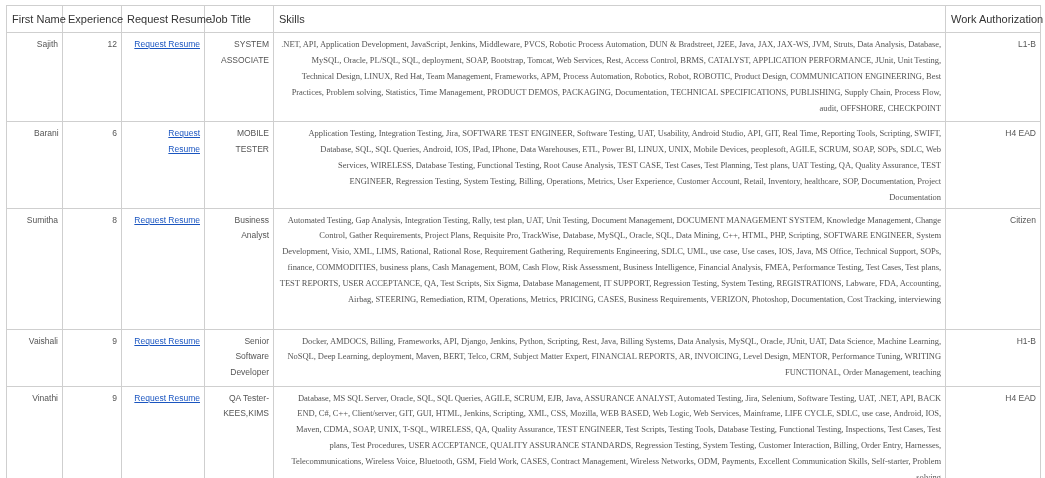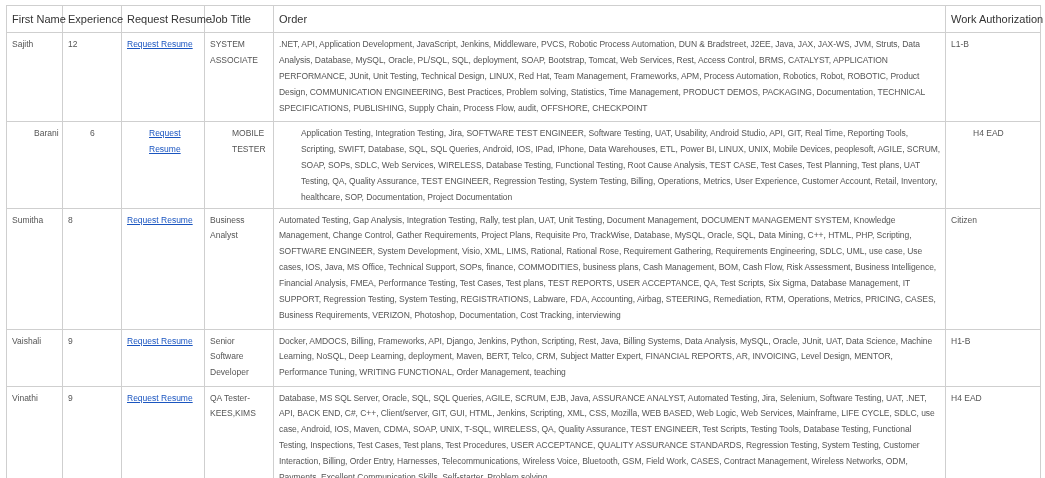--- a/index.html
+++ b/index.html
@@ -36,23 +36,25 @@
       height: 11px;
       line-height: 12px;
       white-space: nowrap;
       margin-top: 44px;
     }
     table.candidates td {
       font-size: 8.5px;
       line-height: 15.9px;
       padding: 4px 4px 2px 5px;
       color: #555555;
+      text-align: right;
     }
     td.skills-cell {
       letter-spacing: -0.05px;
+      font-family: Liberation Serif, serif;
     }
     a.resume-link {
       color: #1a55c0;
       text-decoration: underline;
       cursor: pointer;
     }
     col.c-name { width: 56px; }
     col.c-exp { width: 59px; }
     col.c-req { width: 83px; }
     col.c-job { width: 69px; }
@@ -75,21 +77,21 @@
       <col class="c-job">
       <col class="c-skills">
       <col class="c-auth">
   </colgroup>
   <thead>
     <tr>
       <th>First Name</th>
       <th>Experience</th>
       <th>Request Resume</th>
       <th>Job Title</th>
-      <th>Order</th>
+      <th>Skills</th>
       <th>Work Authorization</th>
     </tr>
   </thead>
   <tbody>
     <tr class="row-sajith">
       <td>Sajith</td>
       <td>12</td>
       <td><a class="resume-link">Request Resume</a></td>
       <td>SYSTEM ASSOCIATE</td>
       <td class="skills-cell">.NET, API, Application Development, JavaScript, Jenkins, Middleware, PVCS, Robotic Process Automation, DUN &amp; Bradstreet, J2EE, Java, JAX, JAX-WS, JVM, Struts, Data Analysis, Database, MySQL, Oracle, PL/SQL, SQL, deployment, SOAP, Bootstrap, Tomcat, Web Services, Rest, Access Control, BRMS, CATALYST, APPLICATION PERFORMANCE, JUnit, Unit Testing, Technical Design, LINUX, Red Hat, Team Management, Frameworks, APM, Process Automation, Robotics, Robot, ROBOTIC, Product Design, COMMUNICATION ENGINEERING, Best Practices, Problem solving, Statistics, Time Management, PRODUCT DEMOS, PACKAGING, Documentation, TECHNICAL SPECIFICATIONS, PUBLISHING, Supply Chain, Process Flow, audit, OFFSHORE, CHECKPOINT</td>

